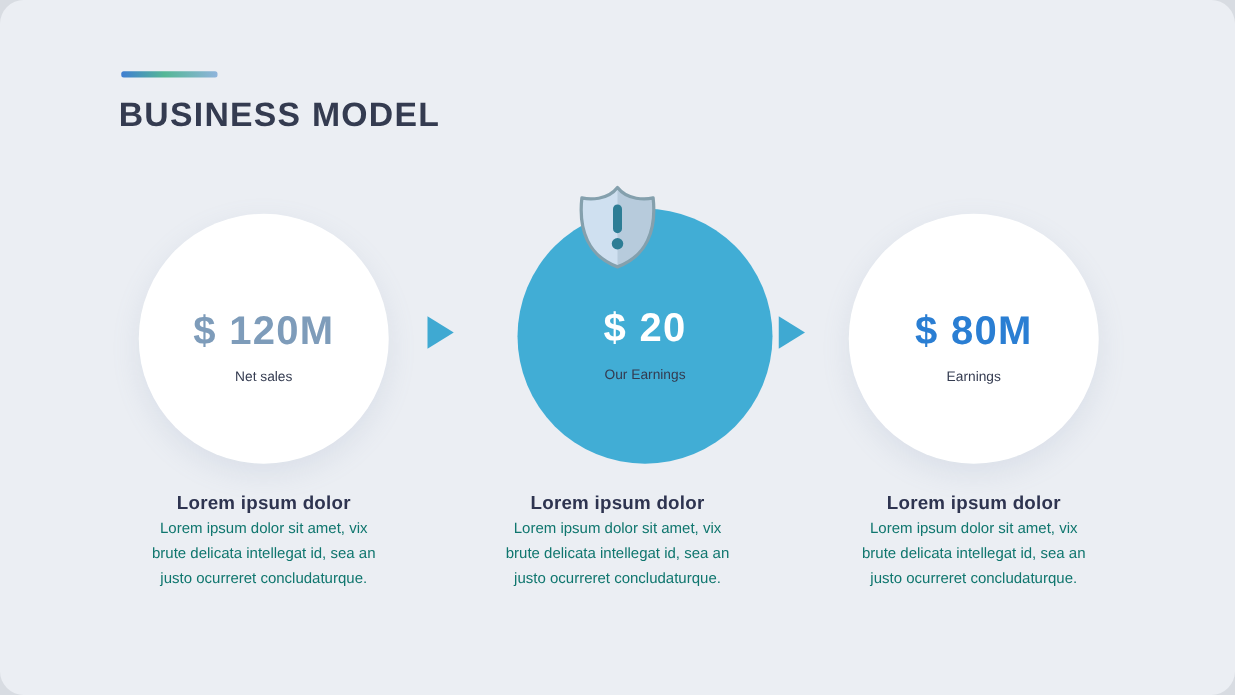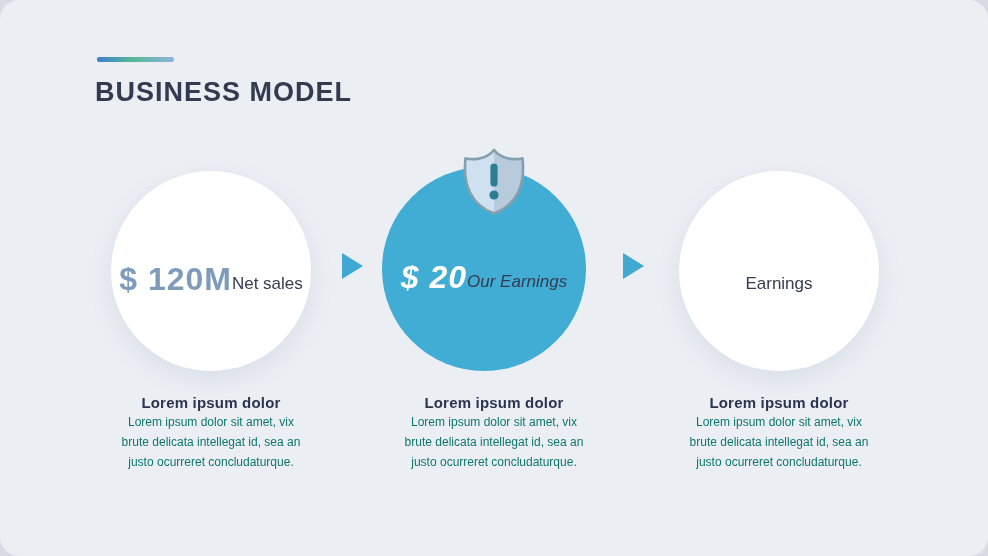--- a/index.html
+++ b/index.html
@@ -33,48 +33,48 @@
     font-weight: bold;
     letter-spacing: 1px;
     color: #343b50;
   }
 
   
   .circle {
     position: absolute;
     border-radius: 50%;
     display: flex;
-    flex-direction: row;
+    flex-direction: column;
     align-items: center;
     justify-content: center;
     padding-top: 16px;
     box-sizing: border-box;
     z-index: 1;
   }
   .circle-white {
     background: #ffffff;
     box-shadow: 0 8px 22px rgba(130, 150, 180, 0.16);
   }
   .circle-blue { background: #41add5; }
   .c1 { left: 111px; top: 171px; width: 200px; height: 200px; }
-  .c2 { left: 382px; top: 167px; width: 204px; height: 204px; font-style: italic; }
+  .c2 { left: 414px; top: 167px; width: 204px; height: 204px; }
   .c3 { left: 679px; top: 171px; width: 200px; height: 200px; }
 
   .stat-value {
     font-size: 32px;
     font-weight: bold;
     letter-spacing: 1px;
     line-height: 36px;
   }
   .value-muted  { color: #7e9cba; }
   .value-white  { color: #ffffff; }
   .value-bright { color: #2a7ed3; }
   .stat-label {
     margin-top: 9px;
-    font-size: 17px;
+    font-size: 11px;
     line-height: 22px;
     color: #353c51;
   }
   .label-on-blue { color: #343b50; }
 
   
   .arrow {
     position: absolute;
     width: 0; height: 0;
     border-left: 21px solid #3fa9d2;
@@ -139,20 +139,21 @@
     <path d="M33 2 C36.5 6.5 42 9.5 48 10.6 C52.5 11.4 57.5 11.3 61.5 10.3 C62.8 22 62 34 57 44.5 C52 55 43.5 61.5 33 65.5 C22.5 61.5 14 55 9 44.5 C4 34 3.2 22 4.5 10.3 C8.5 11.3 13.5 11.4 18 10.6 C24 9.5 29.5 6.5 33 2 Z" fill="#cfe0f0"></path>
     <path d="M33 2 C36.5 6.5 42 9.5 48 10.6 C52.5 11.4 57.5 11.3 61.5 10.3 C62.8 22 62 34 57 44.5 C52 55 43.5 61.5 33 65.5 Z" fill="#b7cbdc"></path>
     <path d="M33 2 C36.5 6.5 42 9.5 48 10.6 C52.5 11.4 57.5 11.3 61.5 10.3 C62.8 22 62 34 57 44.5 C52 55 43.5 61.5 33 65.5 C22.5 61.5 14 55 9 44.5 C4 34 3.2 22 4.5 10.3 C8.5 11.3 13.5 11.4 18 10.6 C24 9.5 29.5 6.5 33 2 Z" fill="none" stroke="#84a0ad" stroke-width="2.6" stroke-linejoin="round"></path>
     <rect x="29.4" y="15.5" width="7.2" height="23" rx="3.6" fill="#2d7d95"></rect>
     <circle cx="33" cy="47" r="4.6" fill="#2d7d95"></circle>
   </svg>
 
   <div class="arrow arrow-2"></div>
 
   <div class="circle circle-white c3">
+    <div class="stat-value value-bright">$ 80M</div>
     <div class="stat-label">Earnings</div>
   </div>
 
   <div class="textblock t1">
     <div class="tb-heading">Lorem ipsum dolor</div>
     <div class="tb-line">Lorem ipsum dolor sit amet, vix</div>
     <div class="tb-line">brute delicata intellegat id, sea an</div>
     <div class="tb-line">justo ocurreret concludaturque.</div>
   </div>
 

